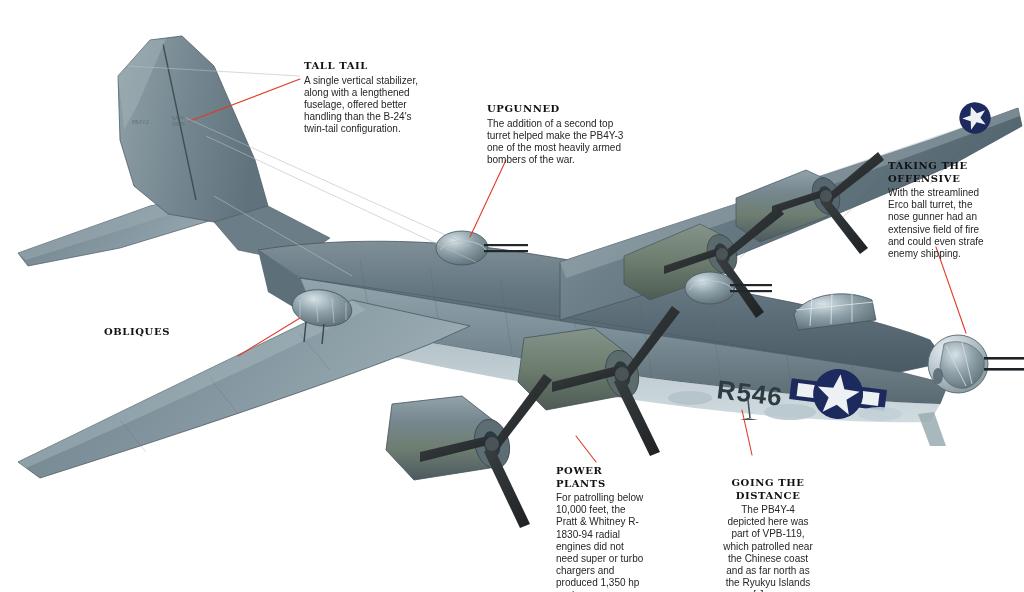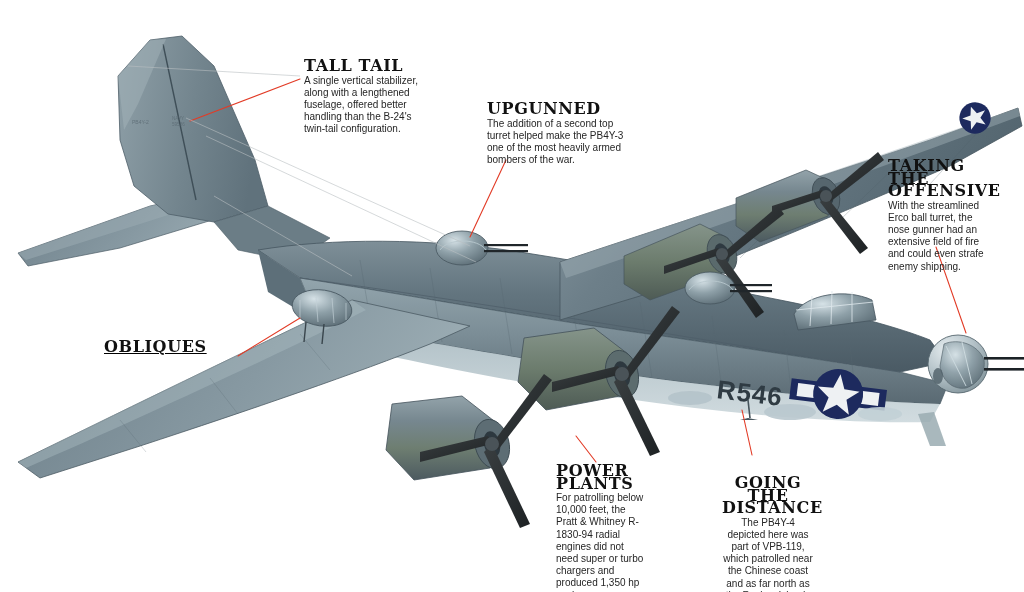--- a/index.html
+++ b/index.html
@@ -3,21 +3,21 @@
 <meta charset="utf-8">
 <style>
   html,body{margin:0;padding:0;background:#ffffff;}
   body{width:1024px;height:592px;overflow:hidden;font-family:"Liberation Sans",sans-serif;}
   #stage{position:relative;width:1024px;height:592px;background:#ffffff;}
 
   
   .callout{position:absolute;}
   .callout .ttl{
     font-family:"DejaVu Serif","Liberation Serif",serif;
-    font-weight:bold;font-size:16px;letter-spacing:.6px;
+    font-weight:bold;font-size:10px;letter-spacing:.6px;
     color:#111;line-height:12.5px;margin:0 0 2px 0;text-transform:uppercase;
   }
   .callout .bdy{
     font-family:"Liberation Sans",sans-serif;
     font-size:10px;line-height:12.2px;color:#262626;margin:0;
   }
 
   
   #lines{position:absolute;left:0;top:0;width:1024px;height:592px;pointer-events:none;}
 
@@ -318,21 +318,21 @@
   <div class="callout" style="left:487px; top:103px; width:140px;">
     <p class="ttl">UPGUNNED</p>
     <p class="bdy">The addition of a second top turret helped make the PB4Y-3 one of the most heavily armed bombers of the war.</p>
   </div>
 
   <div class="callout" style="left:888px; top:160px; width:104px;">
     <p class="ttl">TAKING THE OFFENSIVE</p>
     <p class="bdy">With the streamlined Erco ball turret, the nose gunner had an extensive field of fire and could even strafe enemy shipping.</p>
   </div>
 
-  <div class="callout" style="left:104px; top:341px; width:136px;text-decoration:underline;">
+  <div class="callout" style="left:104px; top:326px; width:136px;">
     <p class="ttl">OBLIQUES</p>
   </div>
 
   <div class="callout" style="left:556px; top:465px; width:92px;">
     <p class="ttl">POWER PLANTS</p>
     <p class="bdy">For patrolling below 10,000 feet, the Pratt &amp; Whitney R-1830-94 radial engines did not need super or turbo chargers and produced 1,350 hp each.</p>
   </div>
 
   <div class="callout" style="left:722px; top:477px; width:92px;text-align:center;">
     <p class="ttl">GOING THE DISTANCE</p>

